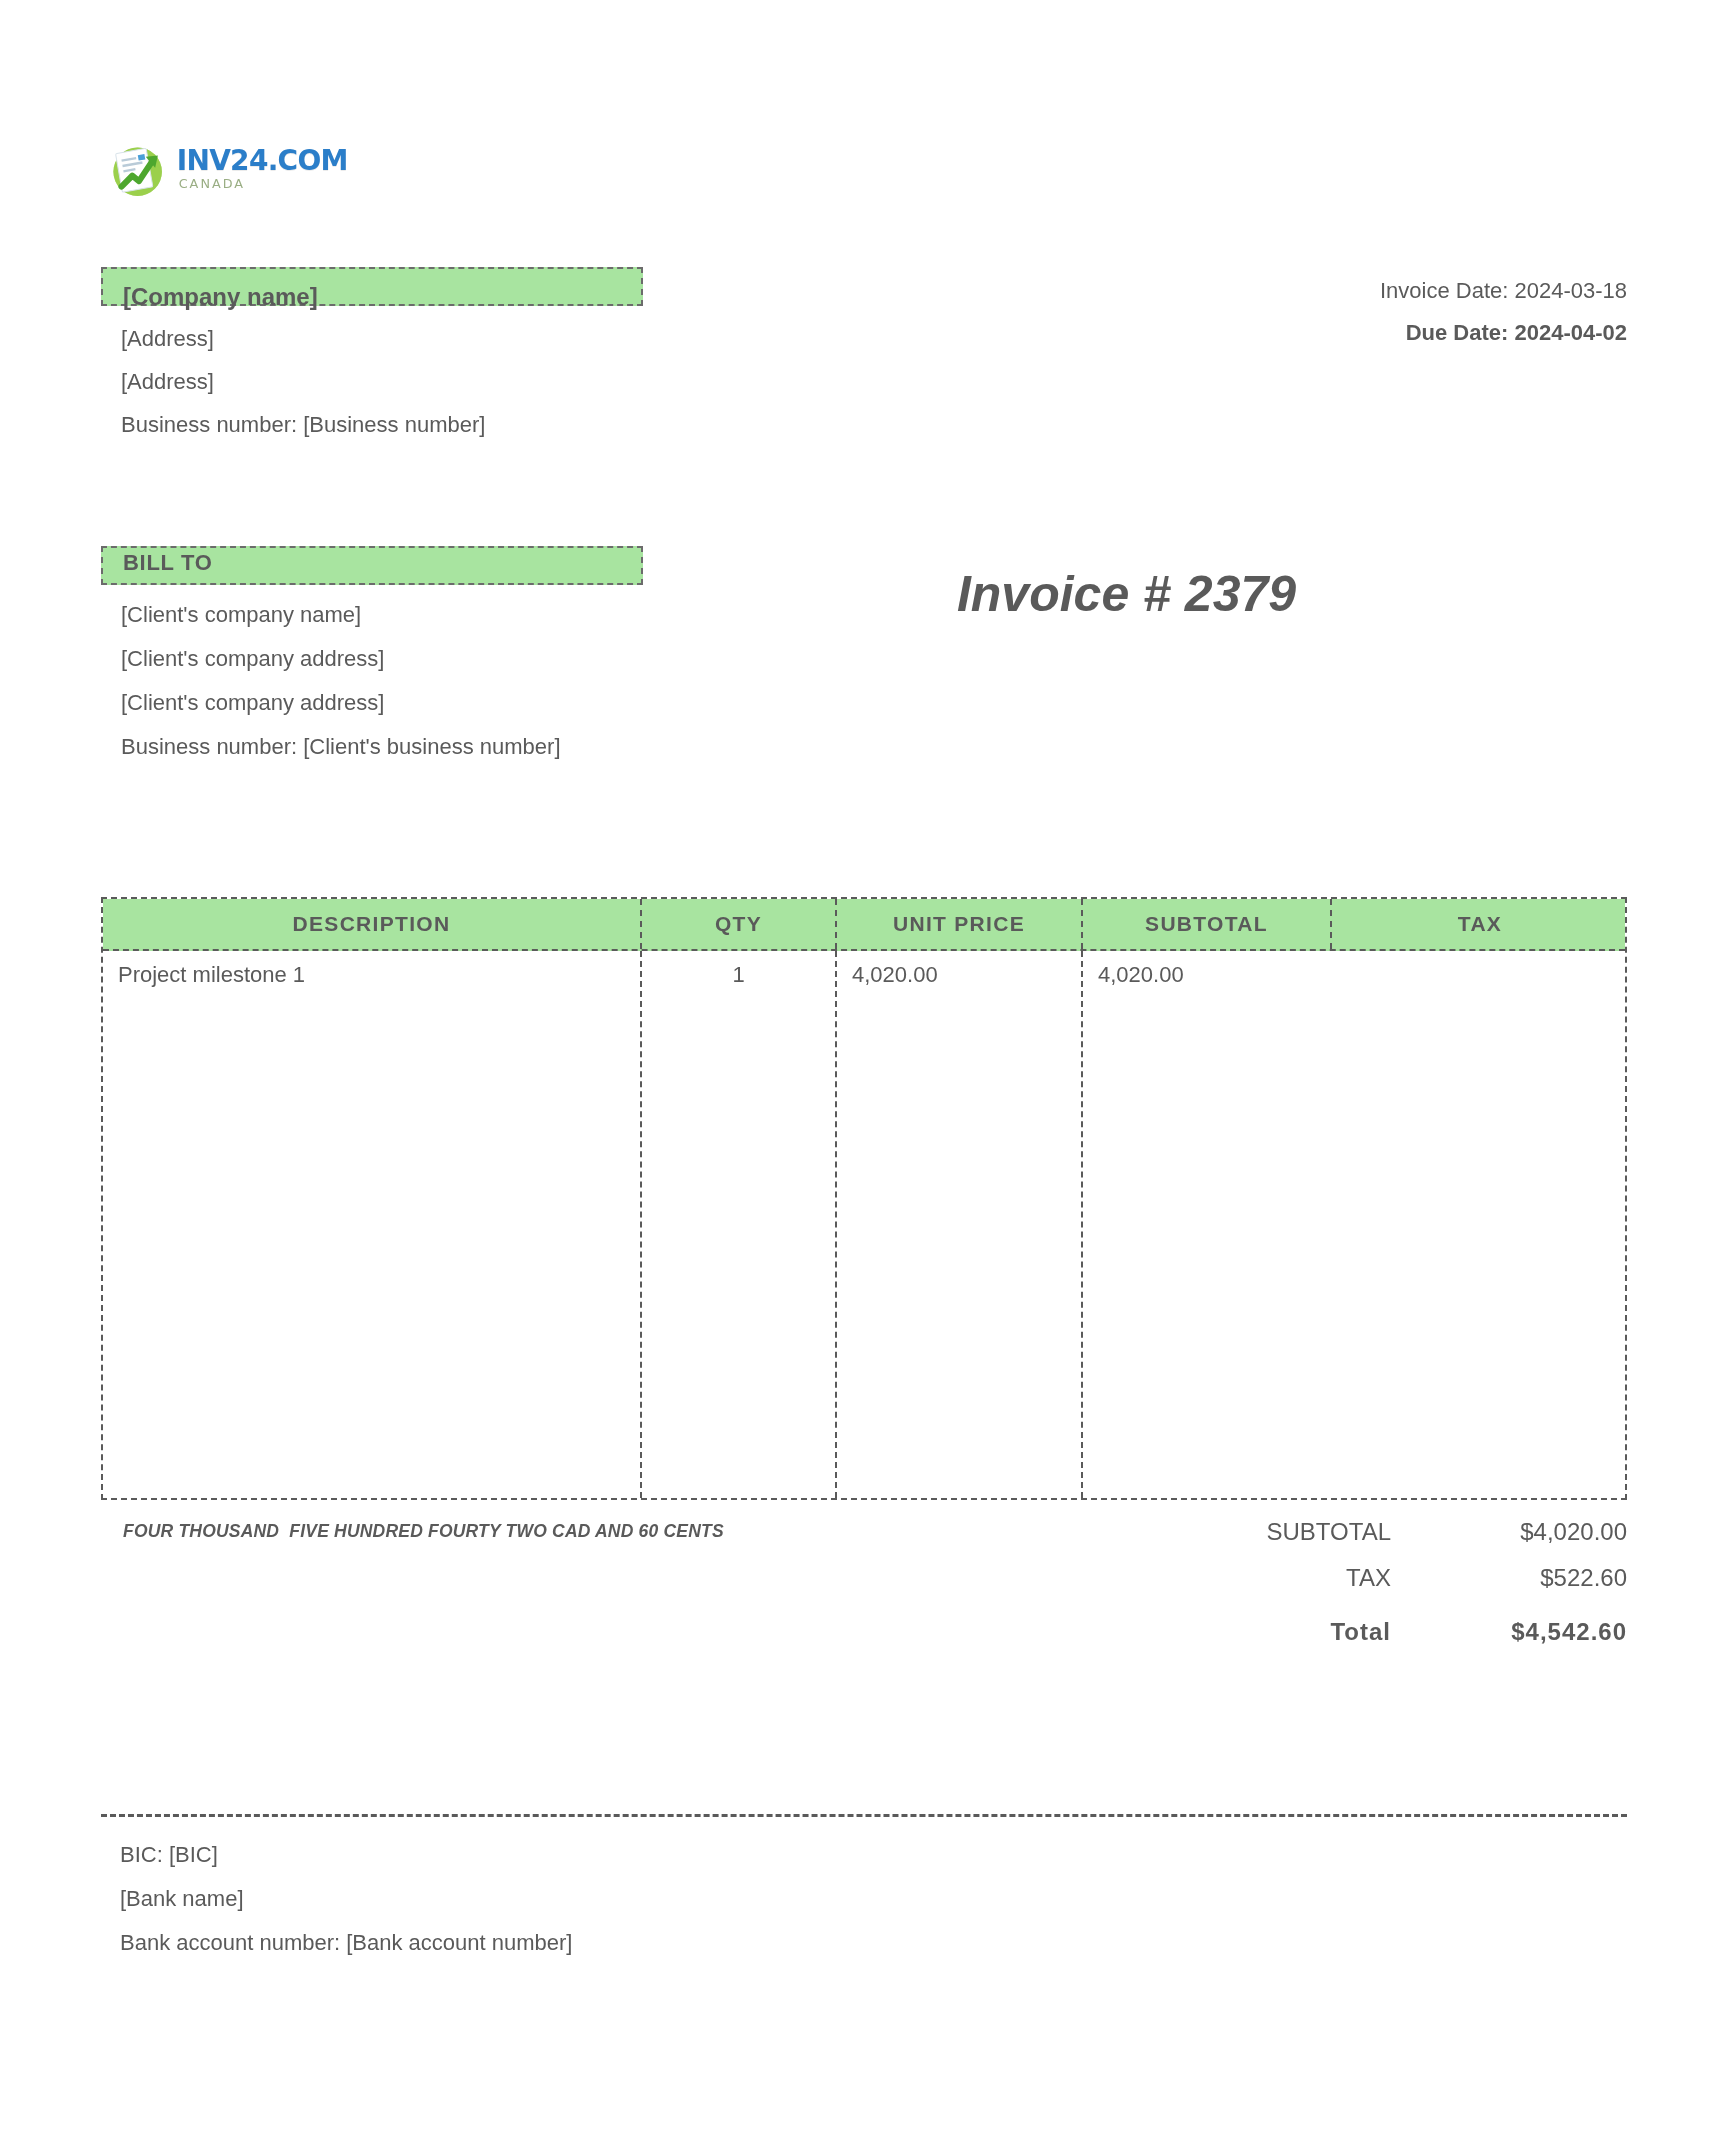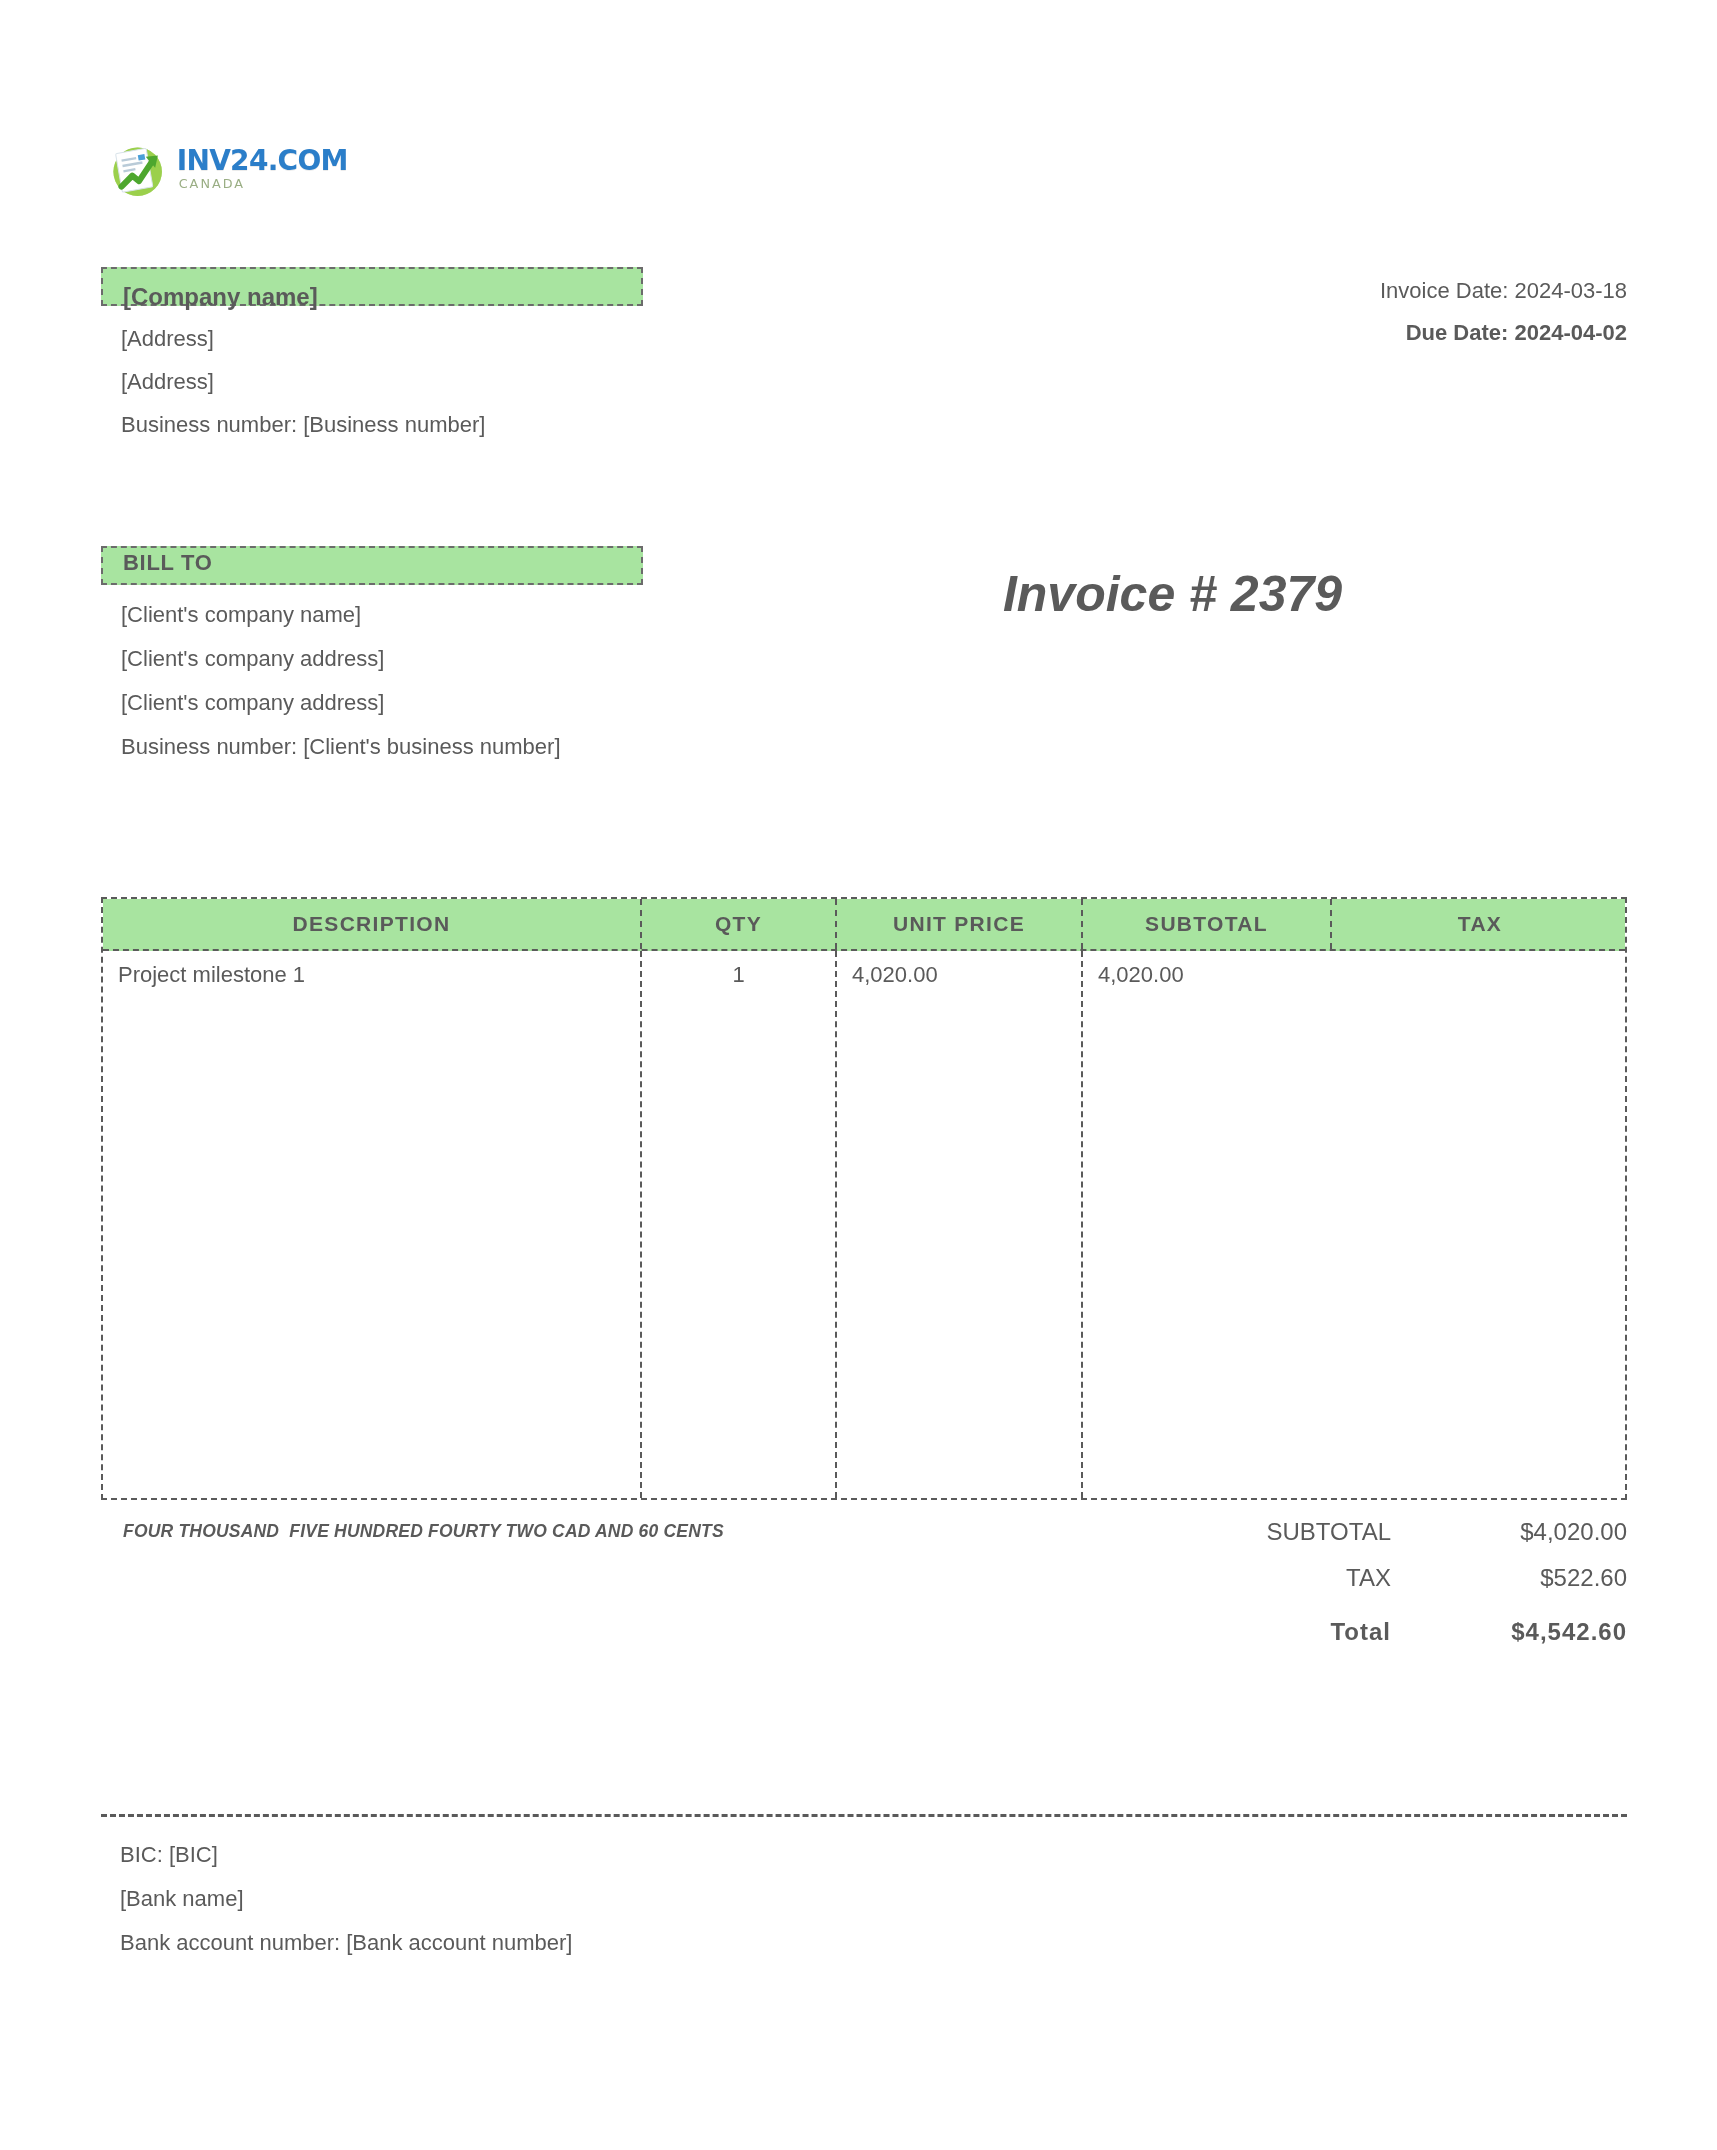--- a/index.html
+++ b/index.html
@@ -140,21 +140,21 @@
   }
   .billto-lines .line {
     font-size: 22px;
     line-height: 44px;
     color: #5a5a5a;
   }
   .billto-lines .line.wrap { white-space: normal; }
 
   .invoice-number {
     position: absolute;
-    left: 903px;
+    left: 857px;
     top: 565px;
     width: 539px;
     text-align: center;
     font-size: 50px;
     font-weight: bold;
     font-style: italic;
     color: #5a5a5a;
     white-space: nowrap;
   }
 

